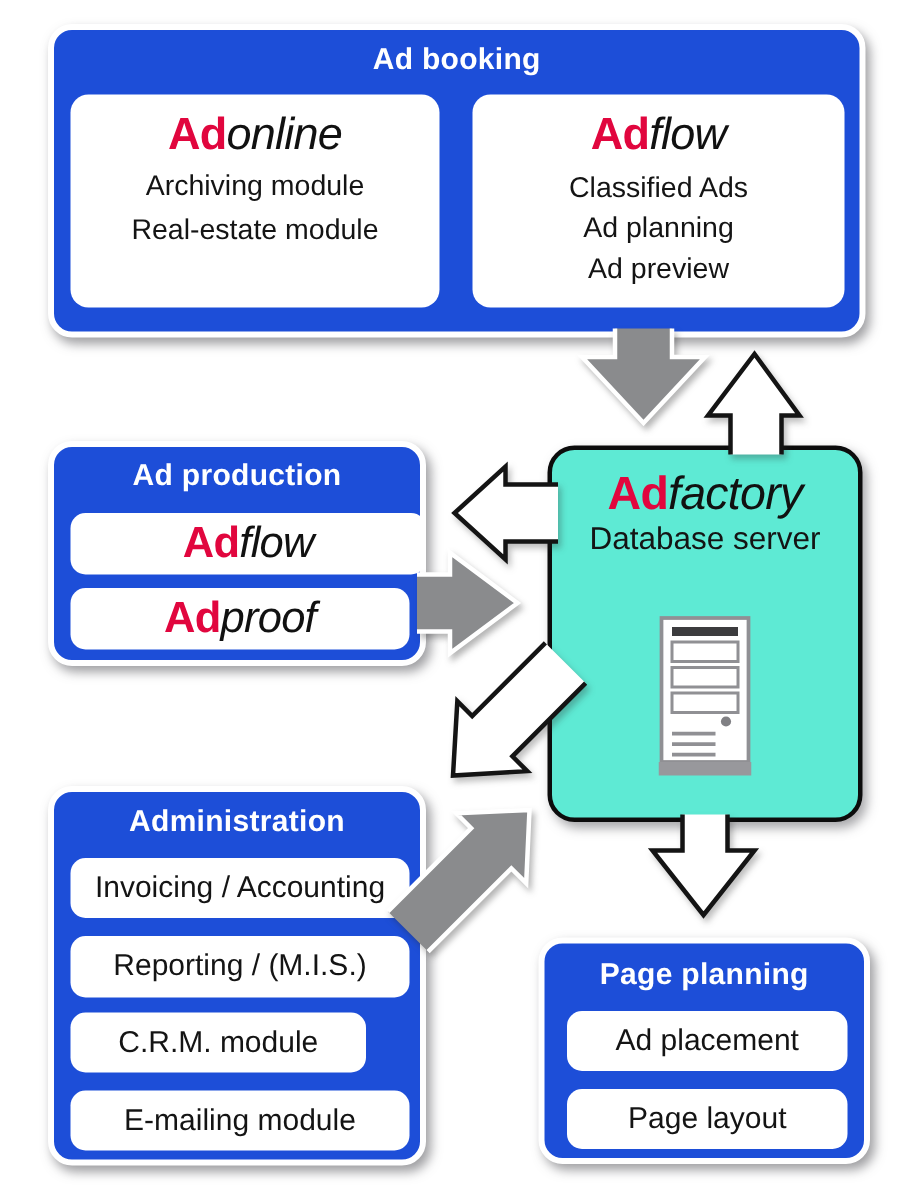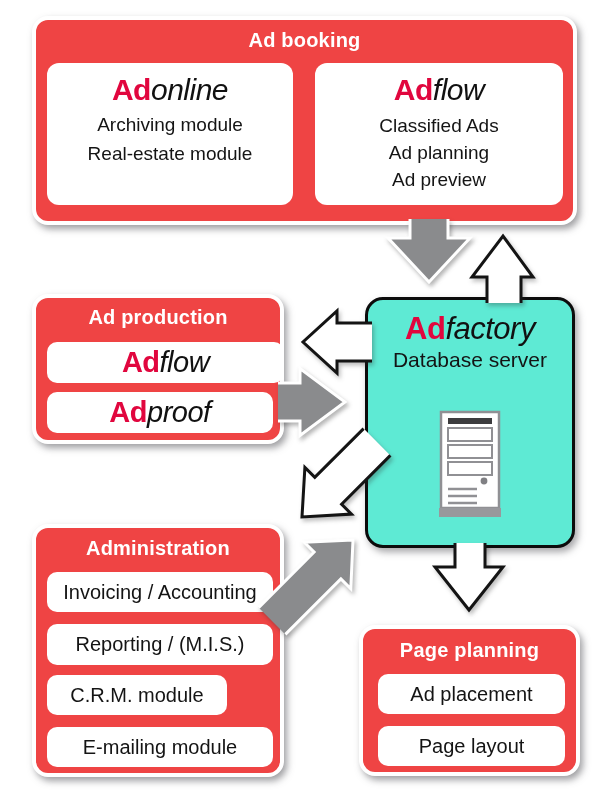--- a/index.html
+++ b/index.html
@@ -1,20 +1,20 @@
 <!DOCTYPE html>
 <html><head>
 <meta charset="utf-8">
 <style>
   html,body{margin:0;padding:0;background:#ffffff;}
   .canvas{position:relative;width:607px;height:798px;background:#ffffff;
           font-family:"Liberation Sans",sans-serif;overflow:hidden;}
 
   
-  .gbox{position:absolute;background:#ef4444;border:4px solid #ffffff;border-radius:16px;
+  .gbox{position:absolute;background:#1d4ed8;border:4px solid #ffffff;border-radius:16px;
         box-sizing:border-box;box-shadow:3px 4px 7px rgba(80,80,85,.55);}
   .gtitle{color:#ffffff;font-weight:bold;font-size:20px;text-align:center;letter-spacing:.2px;}
 
   
   .witem{position:absolute;background:#ffffff;border-radius:10px;box-sizing:border-box;
          display:flex;align-items:center;justify-content:center;color:#141414;font-size:20px;}
   .wcard{position:absolute;background:#ffffff;border-radius:12px;box-sizing:border-box;
          text-align:center;color:#141414;}
 
   
@@ -78,21 +78,21 @@
       <span class="brand" style="font-size:29px;">
         <span class="pre">Ad</span><span class="suf">proof</span>
       </span>
     </div>
   </div>
 
   <div class="gbox" style="left:32px;top:524px;width:252px;height:253px;">
     <div class="gtitle" style="padding-top:9px;">Administration</div>
     <div class="witem" style="left:11px;top:44px;width:226px;height:40px;">Invoicing / Accounting</div>
     <div class="witem" style="left:11px;top:96px;width:226px;height:41px;">Reporting / (M.I.S.)</div>
-    <div class="witem" style="left:11px;top:147px;width:180px;height:40px;">C.R.M. module</div>
+    <div class="witem" style="left:11px;top:147px;width:197px;height:40px;">C.R.M. module</div>
     <div class="witem" style="left:11px;top:199px;width:226px;height:40px;">E-mailing module</div>
   </div>
 
   <div class="gbox" style="left:359px;top:625px;width:221px;height:151px;">
     <div class="gtitle" style="padding-top:10px;">Page planning</div>
     <div class="witem" style="left:15px;top:45px;width:187px;height:40px;">Ad placement</div>
     <div class="witem" style="left:15px;top:97px;width:187px;height:40px;">Page layout</div>
   </div>
 
   <div class="factory">

